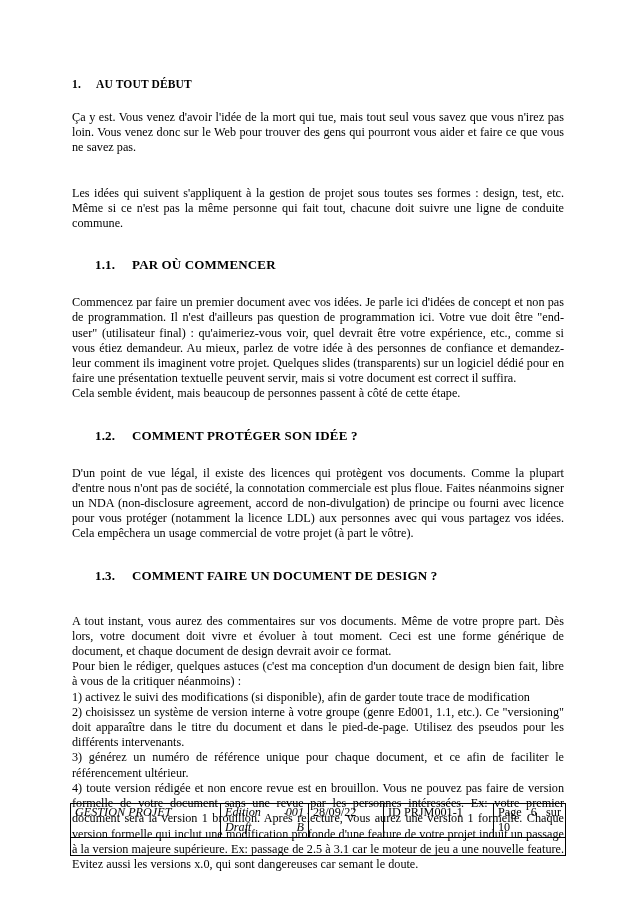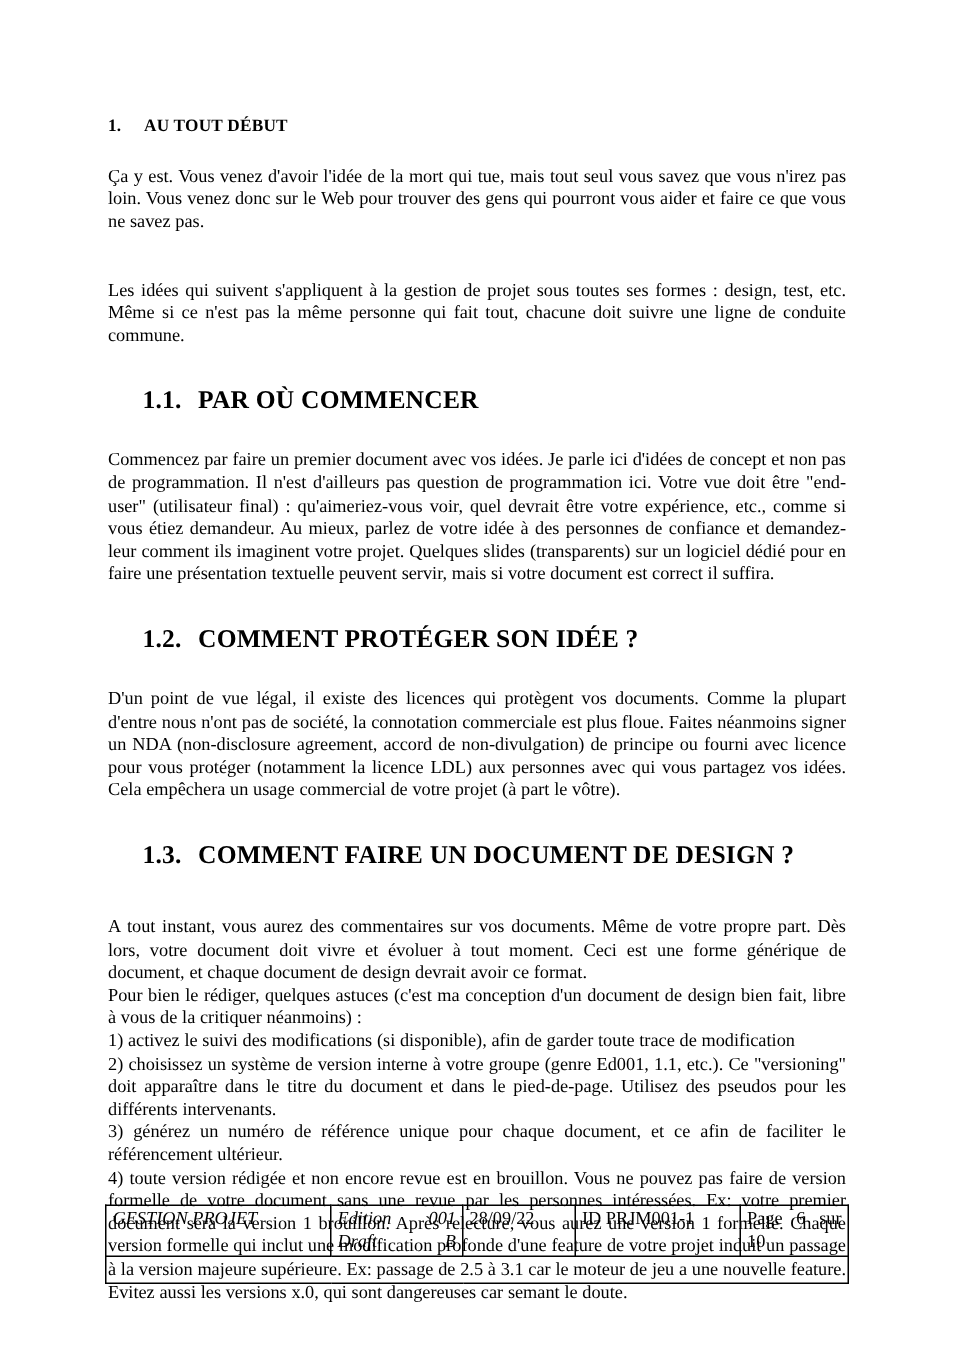--- a/index.html
+++ b/index.html
@@ -36,21 +36,21 @@
     display: flex;
   }
   .h1 .num {
     width: 24px;
     flex: 0 0 24px;
   }
   .h1 .label {
     flex: 1 1 auto;
   }
   .h2 {
-    font-size: 17px;
+    font-size: 13px;
     font-weight: bold;
     letter-spacing: 0.15px;
     margin: 0;
     padding-left: 23px;
     display: flex;
   }
   .h2 .num {
     width: 37px;
     flex: 0 0 37px;
   }
@@ -120,20 +120,21 @@
     <p class="body">Les idées qui suivent s'appliquent à la gestion de projet sous toutes ses formes : design, test, etc. Même si ce n'est pas la même personne qui fait tout, chacune doit suivre une ligne de conduite commune.</p>
 
     <div class="gap-lg"></div>
 
     <div class="h2">
       <span class="num">1.1.</span>
       <span class="label">PAR OÙ COMMENCER</span>
     </div>
     <div class="gap-md"></div>
     <p class="body">Commencez par faire un premier document avec vos idées.  Je parle ici d'idées de concept et non pas de programmation.  Il n'est d'ailleurs pas question de programmation ici.  Votre vue doit être "end-user" (utilisateur final) : qu'aimeriez-vous voir, quel devrait être votre expérience, etc., comme si vous étiez demandeur.  Au mieux, parlez de votre idée à des personnes de confiance et demandez-leur comment ils imaginent votre projet.  Quelques slides (transparents) sur un logiciel dédié pour en faire une présentation textuelle peuvent servir, mais si votre document est correct il suffira.</p>
+    <p class="body">Cela semble évident, mais beaucoup de personnes passent à côté de cette étape.</p>
 
     <div class="gap-lg"></div>
 
     <div class="h2">
       <span class="num">1.2.</span>
       <span class="label">COMMENT PROTÉGER SON IDÉE ?</span>
     </div>
     <div class="gap-md"></div>
     <p class="body">D'un point de vue légal, il existe des licences qui protègent vos documents.  Comme la plupart d'entre nous n'ont pas de société, la connotation commerciale est plus floue.  Faites néanmoins signer un NDA (non-disclosure agreement, accord de non-divulgation) de principe ou fourni avec licence pour vous protéger (notamment la licence LDL) aux personnes avec qui vous partagez vos idées.  Cela empêchera un usage commercial de votre projet (à part le vôtre).</p>
 

